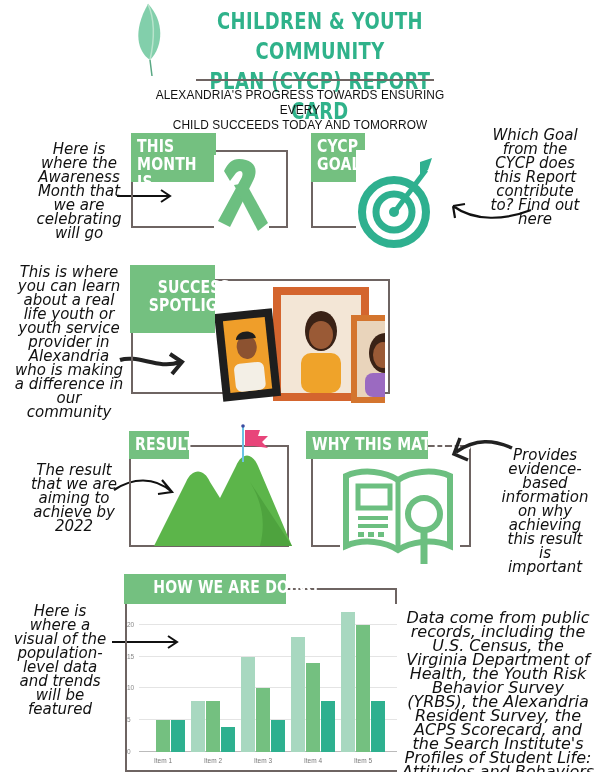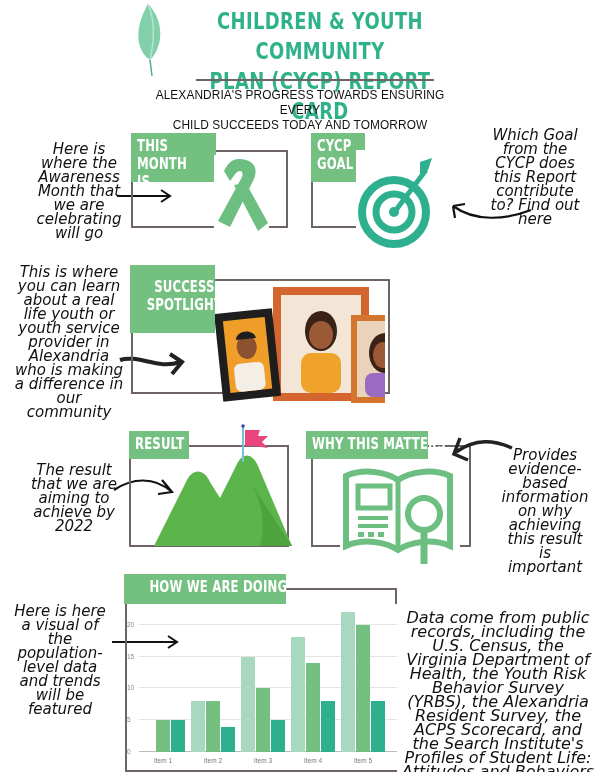--- a/index.html
+++ b/index.html
@@ -20,21 +20,21 @@
   .subtitle {
     position: absolute; left: 140px; top: 88px; width: 320px; text-align: center;
     font-size: 12.5px; line-height: 15px; color: #111; letter-spacing: 0.1px;
     transform: scaleX(0.95); transform-origin: center top;
   }
 
   
   .tag {
     position: absolute; background: #74c080; color: #fff;
     font-family: "DejaVu Sans", sans-serif; font-weight: bold;
-    font-size: 15px; line-height: 18px; padding: 4px 6px;
+    font-size: 18px; line-height: 18px; padding: 4px 6px;
     letter-spacing: 0.2px; white-space: pre-line;
   }
   .tag span.inner { display: inline-block; transform: scaleX(0.78); transform-origin: left center; }
 
   .frame { position: absolute; border: 2px solid #6e6462; }
 
   .note {
     position: absolute; font-family: "DejaVu Sans", sans-serif;
     font-size: 15px; line-height: 14px; text-align: center; color: #111;
     font-style: italic;
@@ -148,21 +148,21 @@
     <rect x="28" y="64" width="6" height="5" fill="#6cbf80"></rect>
     <rect x="38" y="64" width="6" height="5" fill="#6cbf80"></rect>
   <circle cx="84" cy="46" r="16" stroke="#6cbf80" stroke-width="6" fill="#fff"></circle>
   <line x1="84" y1="62" x2="84" y2="96" stroke="#6cbf80" stroke-width="7"></line>
 </svg>
 <svg class="abs" style="left:446px;top:432px" width="70" height="36" viewBox="0 0 70 36">
   <path d="M66 16 C48 8 30 6 10 20 M14 6 L8 22 L22 28" stroke="#222" stroke-width="3.5" fill="none"></path>
 </svg>
 <div class="note" style="left:500px;top:448px;width:90px;">Provides evidence-based information on why achieving this result is important</div>
 
-<div class="note" style="left:10px;top:604px;width:100px;">Here is here a visual of the population-level data and trends will be featured</div>
+<div class="note" style="left:10px;top:604px;width:100px;">Here is where a visual of the population-level data and trends will be featured</div>
 <svg class="abs" style="left:110px;top:634px" width="72" height="16" viewBox="0 0 72 16">
   <path d="M2 8 L66 8 M58 2 L67 8 L58 14" stroke="#111" stroke-width="2" fill="none"></path>
 </svg>
 <div class="frame" style="left:125px;top:588px;width:272px;height:184px;border-bottom:2px solid #6e6462;border-right:none;"></div>
 <div class="abs" style="left:395px;top:588px;width:2px;height:16px;background:#6e6462;"></div>
 <div class="tag" style="left:124px;top:574px;width:162px;height:30px;text-align:center;white-space:nowrap;"><span class="inner" style="transform-origin:center center;">HOW WE ARE DOING</span></div>
 
 <div class="chart-wrap" id="chart">
     <div class="gridline" style="bottom: 12px; background: rgb(187, 187, 187);"></div>
     <div class="ylabel" style="bottom: 9px;">0</div>

